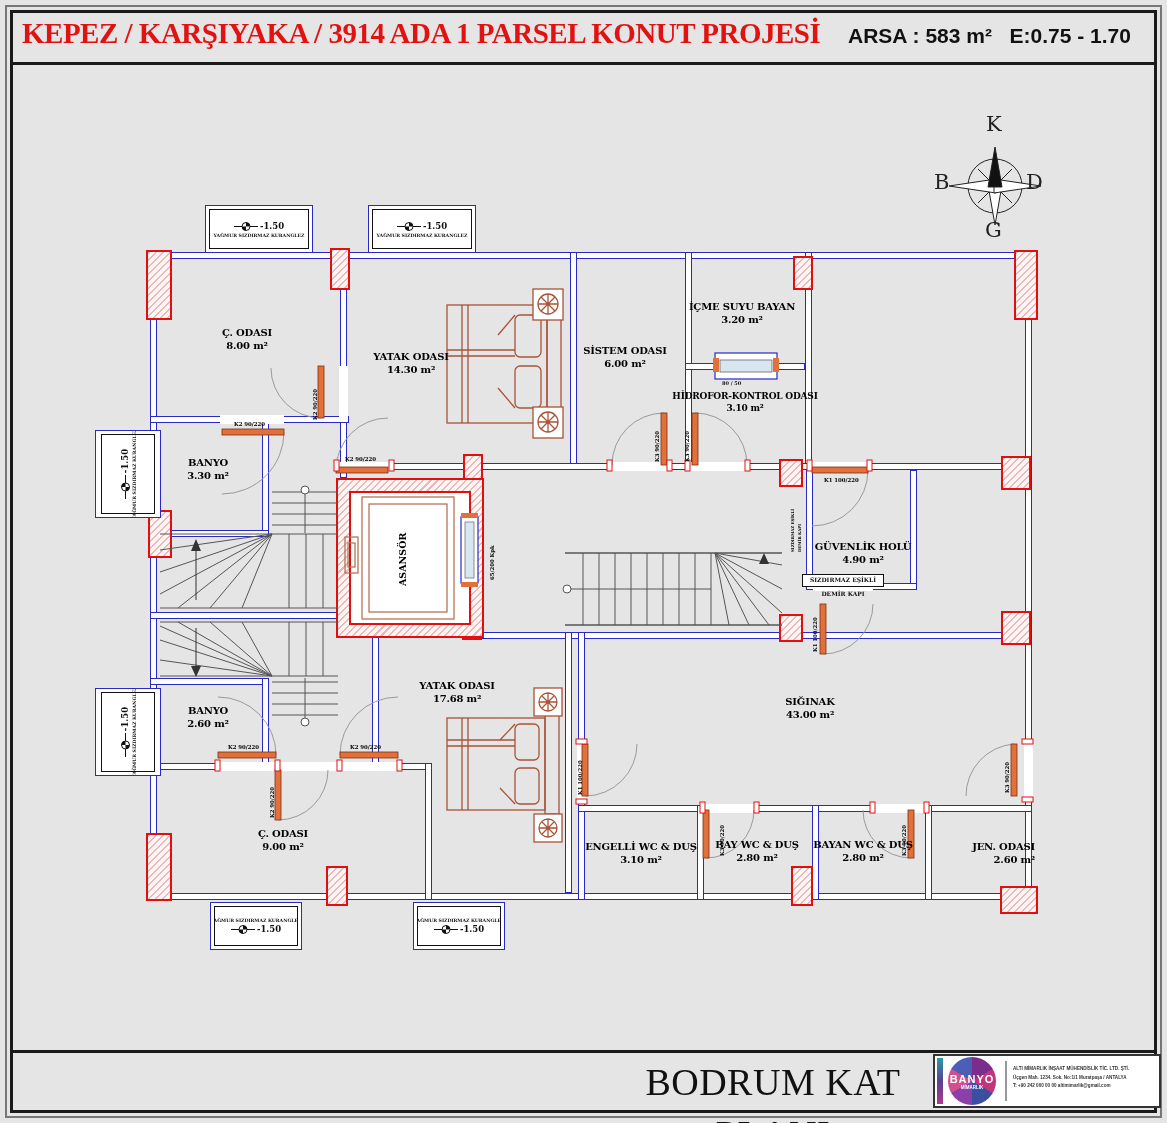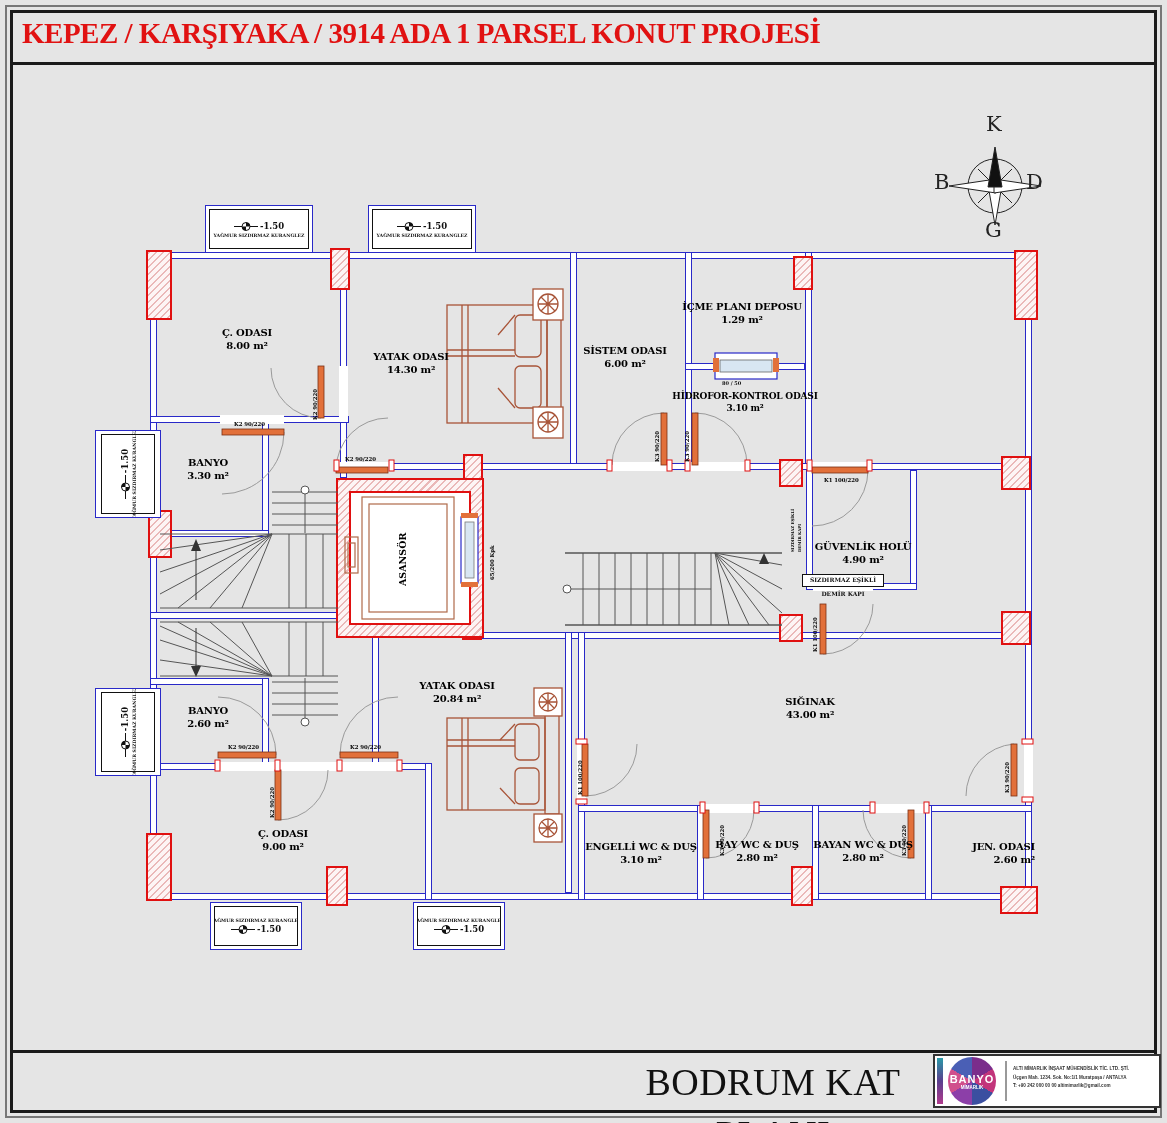--- a/index.html
+++ b/index.html
@@ -68,20 +68,24 @@
 </head>
 <body>
 
 <div id="page">
   <div class="frame-outer"></div>
   <div class="frame-inner"></div>
   <div class="hline" style="left:12px;top:62px;width:1143px;height:3px;"></div>
   <div class="hline" style="left:12px;top:1050px;width:1143px;height:3px;"></div>
 
   <div class="title-red" style="color:#e11212;">KEPEZ / KARŞIYAKA / 3914 ADA 1 PARSEL KONUT PROJESİ</div>
+  <div class="title-arsa">
+    <span>ARSA : 583 m²</span>&nbsp;&nbsp;
+    <span>E:0.75 - 1.70</span>
+  </div>
 
   <div class="wb" style="left:150px;top:252px;width:882px;height:7px;"></div>
   <div class="wb" style="left:150px;top:893px;width:882px;height:7px;"></div>
   <div class="wb" style="left:150px;top:252px;width:7px;height:648px;"></div>
   <div class="wb" style="left:1025px;top:252px;width:7px;height:648px;"></div>
   <div class="wb" style="left:340px;top:252px;width:7px;height:226px;"></div>
   <div class="wb" style="left:570px;top:252px;width:7px;height:218px;"></div>
   <div class="wb" style="left:685px;top:252px;width:7px;height:218px;"></div>
   <div class="wb" style="left:805px;top:252px;width:7px;height:218px;"></div>
   <div class="wb" style="left:340px;top:463px;width:692px;height:7px;"></div>
@@ -298,22 +302,22 @@
   </div>
   <div class="rlabel" style="left:149px;top:456px;width:118px;">
     <div>BANYO</div>
     <div>3.30 m²</div>
   </div>
   <div class="rlabel" style="left:565px;top:344px;width:120px;">
     <div>SİSTEM ODASI</div>
     <div>6.00 m²</div>
   </div>
   <div class="rlabel" style="left:682px;top:300px;width:120px;">
-    <div>İÇME PLANI DEPOSU</div>
-    <div>1.29 m²</div>
+    <div>İÇME SUYU BAYAN</div>
+    <div>3.20 m²</div>
   </div>
   <div class="rlabel" style="left:671px;top:391px;width:148px;font-size:9px;">
     <div>HİDROFOR-KONTROL ODASI</div>
     <div>3.10 m²</div>
   </div>
   <div class="rlabel" style="left:800px;top:540px;width:126px;">
     <div>GÜVENLİK HOLÜ</div>
     <div>4.90 m²</div>
   </div>
   <div class="rlabel" style="left:750px;top:695px;width:120px;">
@@ -323,21 +327,21 @@
   <div class="rlabel" style="left:149px;top:704px;width:118px;">
     <div>BANYO</div>
     <div>2.60 m²</div>
   </div>
   <div class="rlabel" style="left:223px;top:827px;width:120px;">
     <div>Ç. ODASI</div>
     <div>9.00 m²</div>
   </div>
   <div class="rlabel" style="left:397px;top:679px;width:120px;">
     <div>YATAK ODASI</div>
-    <div>20.84 m²</div>
+    <div>17.68 m²</div>
   </div>
   <div class="rlabel" style="left:576px;top:840px;width:130px;">
     <div>ENGELLİ WC &amp; DUŞ</div>
     <div>3.10 m²</div>
   </div>
   <div class="rlabel" style="left:695px;top:838px;width:124px;">
     <div>BAY WC &amp; DUŞ</div>
     <div>2.80 m²</div>
   </div>
   <div class="rlabel" style="left:798px;top:838px;width:130px;">

